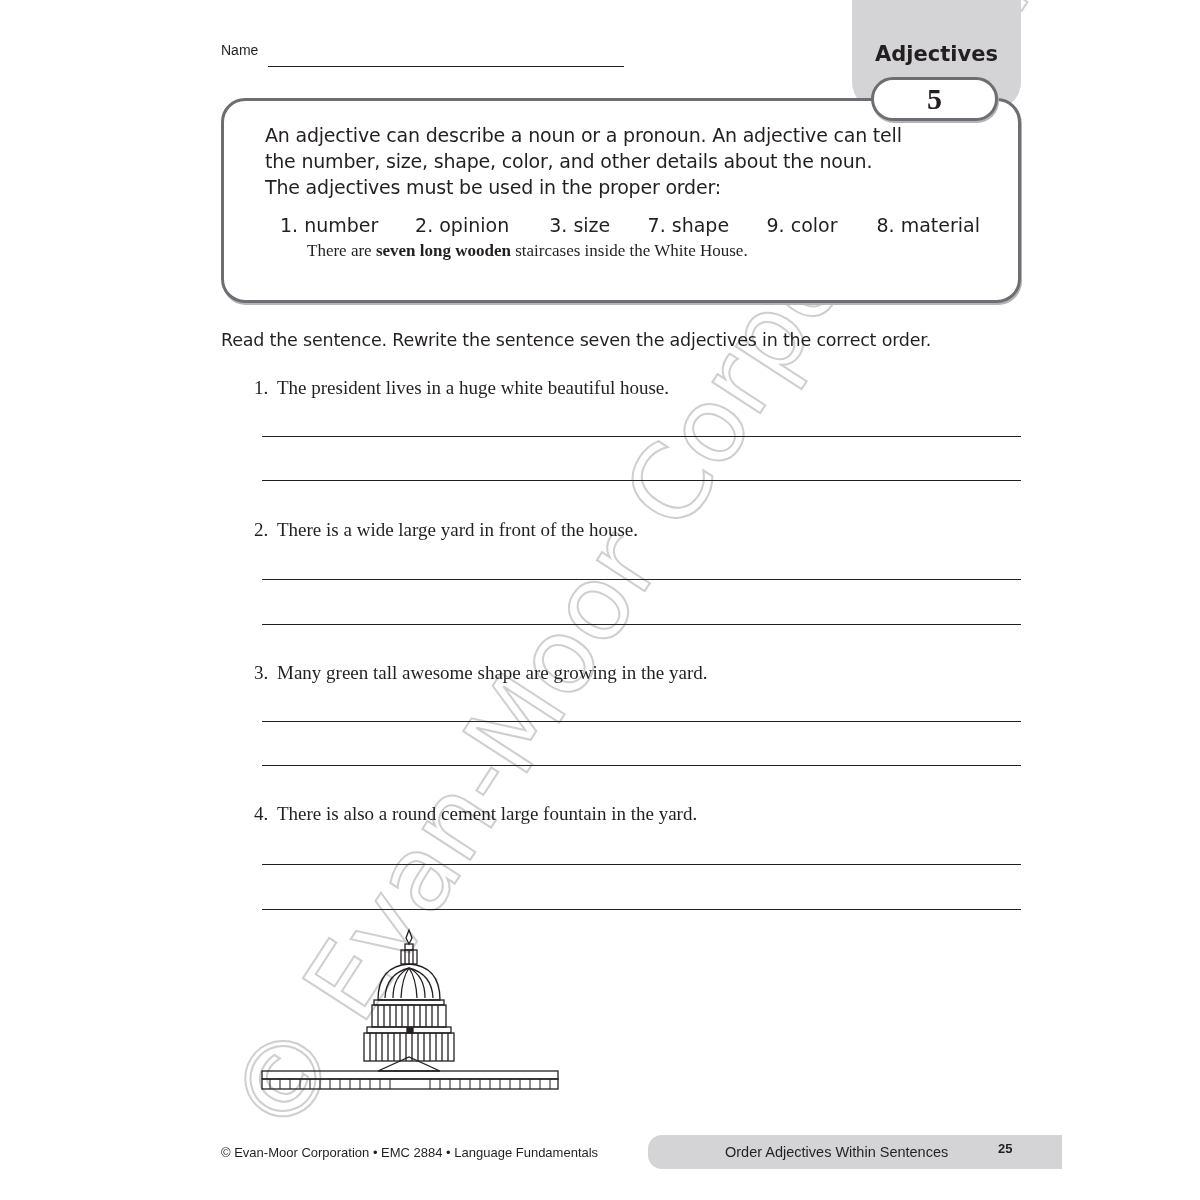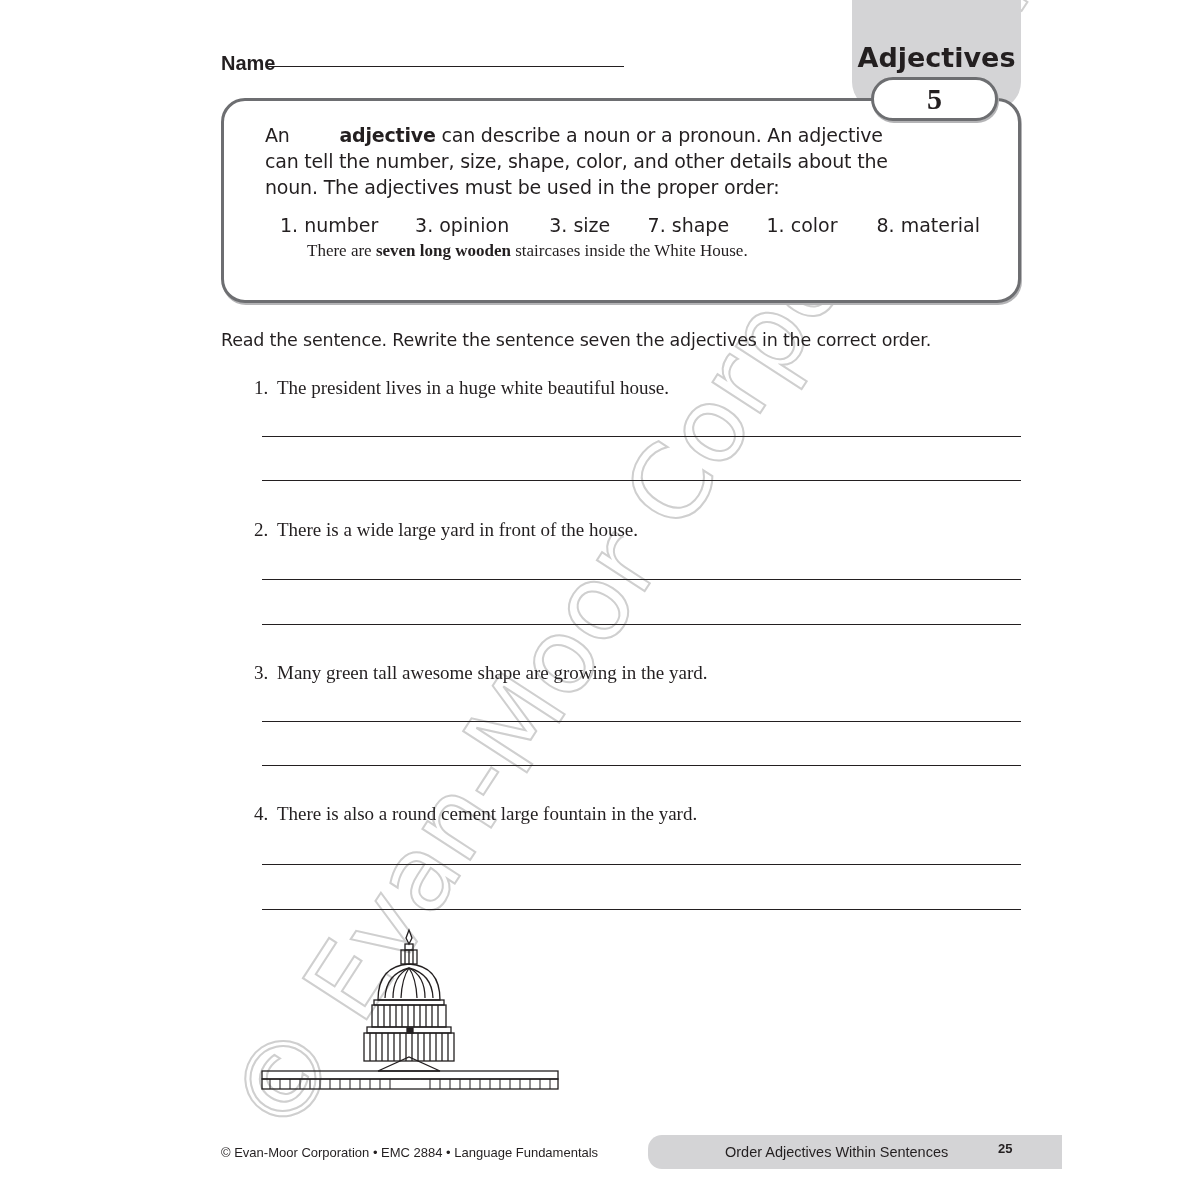--- a/index.html
+++ b/index.html
@@ -9,43 +9,43 @@
   }
   .abs { position: absolute; }
 
   
   .topic-tab {
     left: 852px; top: 0; width: 169px; height: 110px; background: #d4d4d6;
     border-bottom-left-radius: 28px; border-bottom-right-radius: 28px;
   }
   .topic-title {
     left: 852px; top: 42px; width: 169px; text-align: center;
-    font-family: "DejaVu Sans", sans-serif; font-weight: bold; font-size: 27px; color: #231f20;
+    font-family: "DejaVu Sans", sans-serif; font-weight: bold; font-size: 21px; color: #231f20;
   }
   .page-badge {
     left: 871px; top: 77px; width: 127px; height: 44px; background: #ffffff;
     border: 3px solid #6d6e71; border-radius: 24px; box-sizing: border-box;
     box-shadow: 1px 2px 0 #b4b4b6;
     text-align: center; font-family: "Liberation Serif", serif; font-weight: bold; font-size: 30px; line-height: 38px;
   }
 
-  .name-label { left: 221px; top: 52px; font-size: 20px; font-weight: bold; }
+  .name-label { left: 221px; top: 42px; font-size: 14px; }
   .name-line { left: 268px; top: 66px; width: 356px; height: 0; border-top: 1.5px solid #231f20; }
 
   
   .info-box {
     left: 221px; top: 98px; width: 800px; height: 205px; box-sizing: border-box;
     border: 3px solid #6d6e71; border-radius: 24px; background: #ffffff;
     box-shadow: 1px 2px 0 #b4b4b6;
   }
   .info-text {
     left: 265px; top: 122px; width: 640px; font-family: "DejaVu Sans", sans-serif;
     font-size: 19px; line-height: 26px; color: #231f20; letter-spacing: -0.2px;
   }
-  .info-text b { font-weight: bold; margin-left: 44px; }
+  .info-text b { font-weight: normal; }
   .order-list {
     left: 280px; top: 214px; width: 700px; display: flex; gap: 16px;
     font-family: "DejaVu Sans", sans-serif; font-size: 19px; color: #231f20;
   }
   .order-item { white-space: nowrap; }
   .example {
     left: 307px; top: 241px; font-family: "Liberation Serif", serif; font-size: 17px; color: #231f20;
   }
   .example b { font-weight: bold; }
 
@@ -90,24 +90,24 @@
 <div class="abs topic-tab"></div>
 <div class="abs topic-title">Adjectives</div>
 
 <div class="abs info-box"></div>
 <div class="abs page-badge">5</div>
 
 <div class="abs info-text"><span>An </span><b>adjective</b><span> can describe a noun or a pronoun. An adjective can tell the number, size, shape, color, and other details about the noun. The adjectives must be used in the proper order:</span></div>
 
 <div class="abs order-list">
   <span class="order-item" style="width:133px">1. number</span>
-  <span class="order-item" style="width:132px">3. opinion</span>
+  <span class="order-item" style="width:132px">2. opinion</span>
   <span class="order-item" style="width:92px">3. size</span>
   <span class="order-item" style="width:115px">7. shape</span>
-  <span class="order-item" style="width:105px">1. color</span>
+  <span class="order-item" style="width:105px">9. color</span>
   <span class="order-item">8. material</span>
 </div>
 
 <div class="abs example"><span>There are </span><b>seven long wooden</b><span> staircases inside the White House.</span></div>
 
 <div class="abs instructions">Read the sentence. Rewrite the sentence seven the adjectives in the correct order.</div>
 
 <div class="abs q" style="top:377px"><span class="num">1.</span><span>The president lives in a huge white beautiful house.</span></div>
 <div class="abs ans-line" style="top:436px"></div>
 <div class="abs ans-line" style="top:480px"></div>

